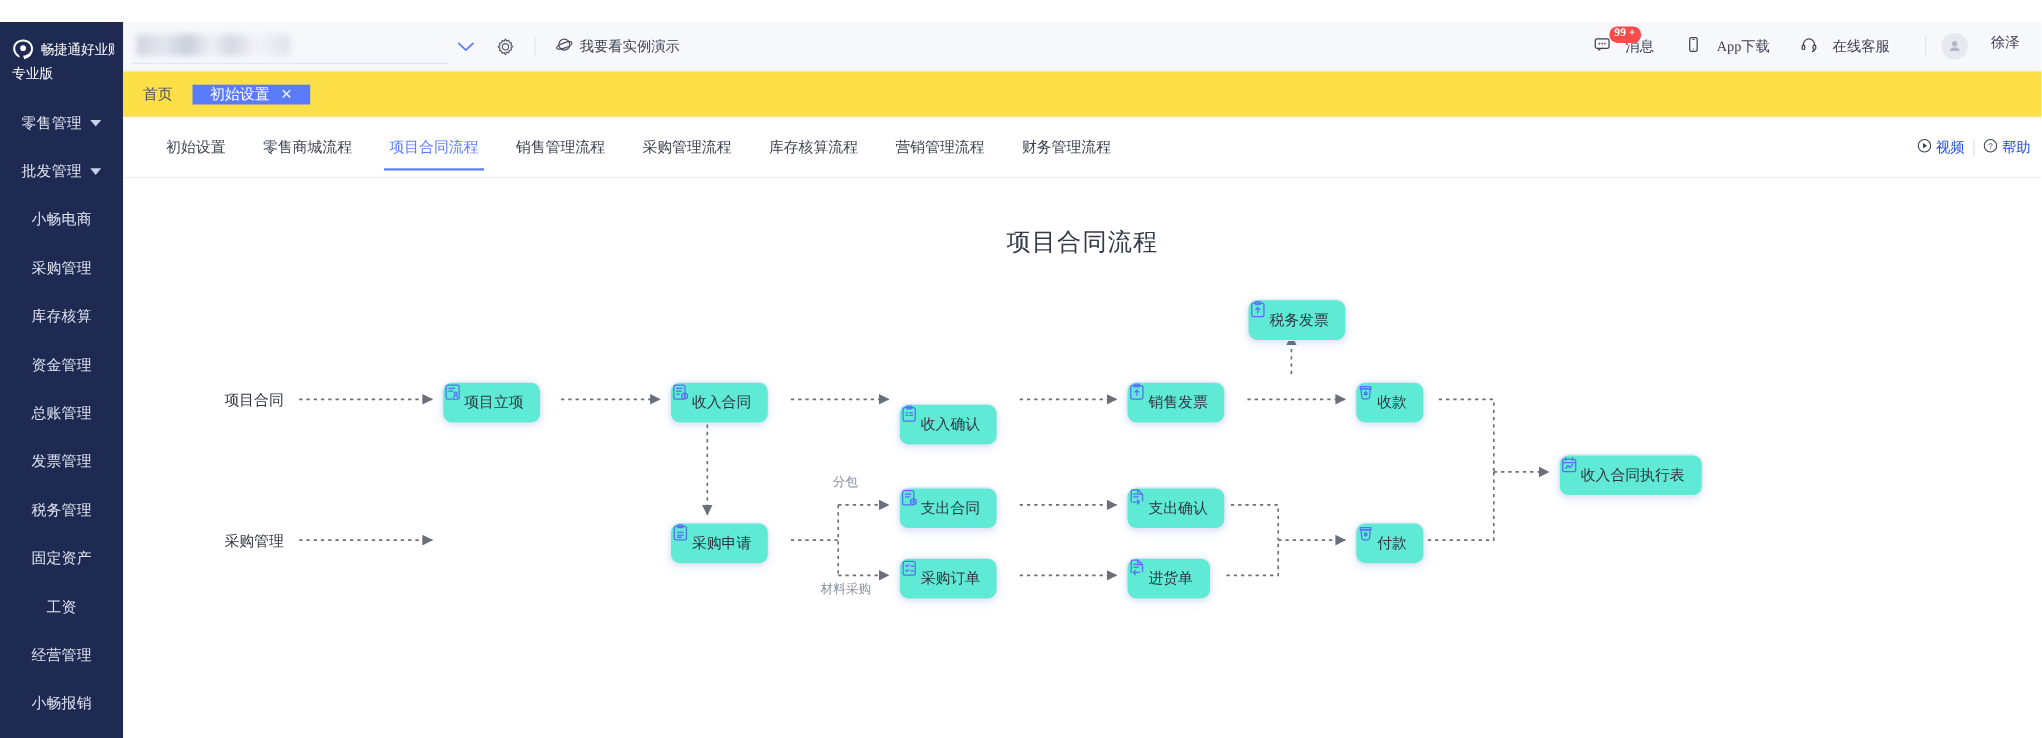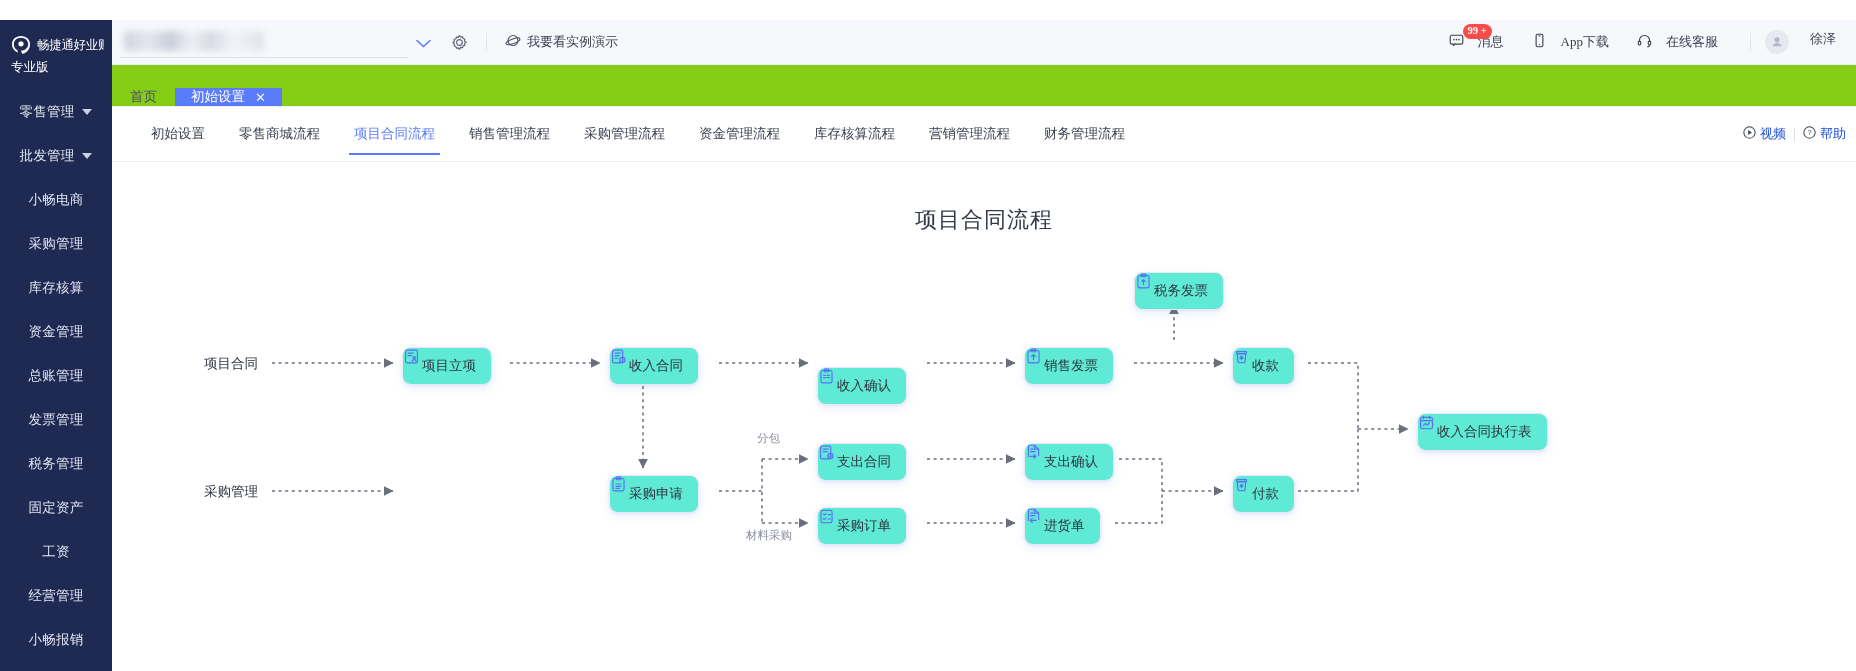--- a/index.html
+++ b/index.html
@@ -77,22 +77,22 @@
   }
   .avatar {
     width:24px; height:24px; border-radius:50%; background:#e7e9f0;
     display:flex; align-items:center; justify-content:center; color:#b3b8c6;
   }
   .user-name { font-size:13px; color:#3c4050; margin-left:7px; white-space:nowrap; }
 
   
   .pagetabs {
     position:absolute; left:112px; top:65px; right:0; height:42px;
-    background:#84cc16; border-bottom:1px solid #eceff5;
-    display:flex; align-items:flex-end;
+    background:#fde047; border-bottom:1px solid #eceff5;
+    display:flex; align-items:center;
   }
   .ptab {
     display:flex; align-items:center; justify-content:center; min-width:56px;
     padding:0 18px; font-size:13.5px; color:#4a5060; cursor:pointer;
   }
   .ptab.active { background:#5b7cfa; color:#ffffff; padding:0 16px; }
   .ptab .close { margin-left:10px; font-size:13px; opacity:.92; }
 
   
   .subtabs {
@@ -303,23 +303,20 @@
         <div class="stab active">
           <span>项目合同流程</span>
         </div>
         <div class="stab">
           <span>销售管理流程</span>
         </div>
         <div class="stab">
           <span>采购管理流程</span>
         </div>
         <div class="stab">
-          <span>资金管理流程</span>
-        </div>
-        <div class="stab">
           <span>库存核算流程</span>
         </div>
         <div class="stab">
           <span>营销管理流程</span>
         </div>
         <div class="stab">
           <span>财务管理流程</span>
         </div>
       </div>
     <div class="subtabs-right">

